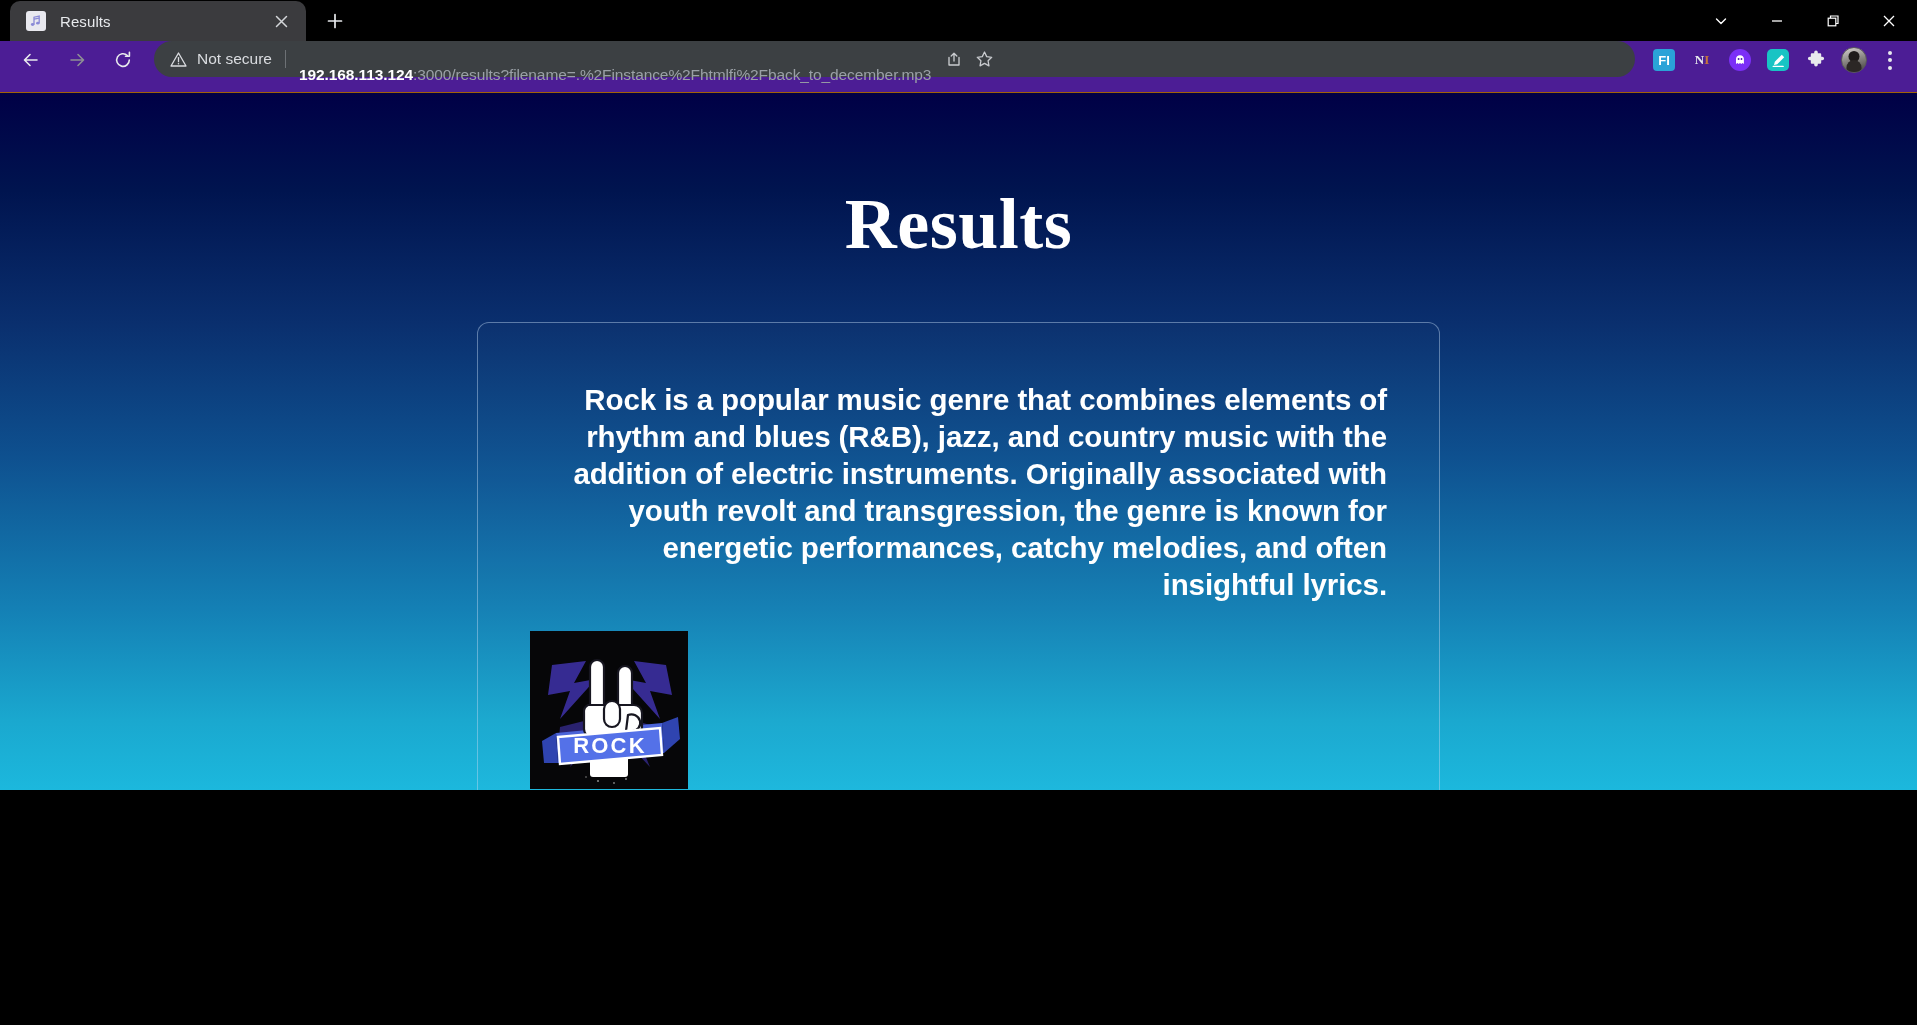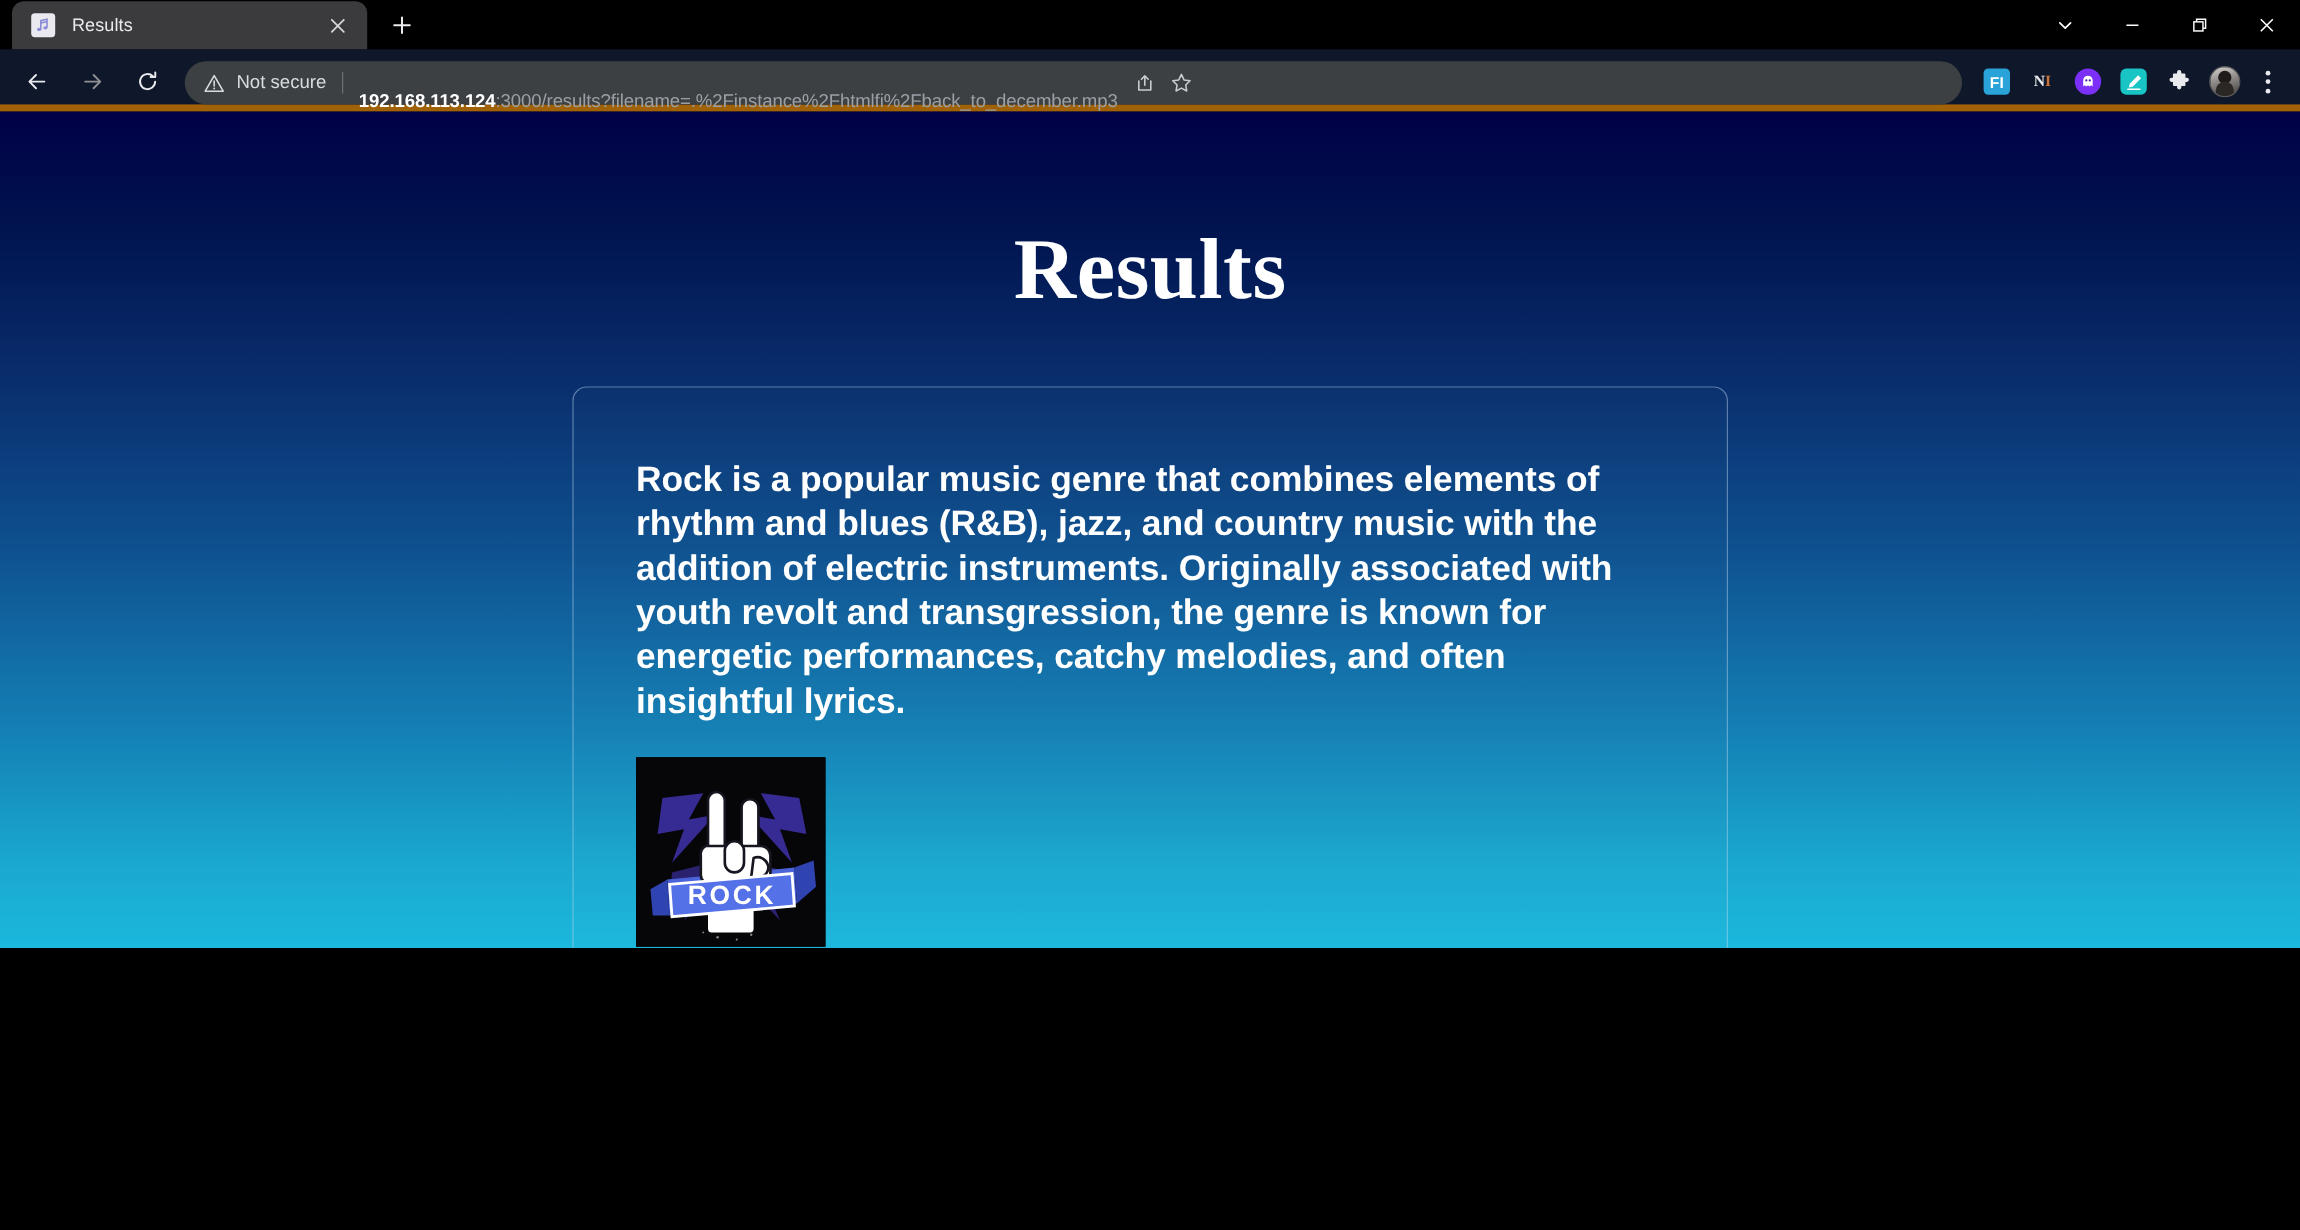--- a/index.html
+++ b/index.html
@@ -107,25 +107,25 @@
     height: 41px;
     display: flex;
     align-items: center;
     justify-content: center;
   }
 
   
   .toolbar {
     height: 52px;
     flex: 0 0 52px;
-    background: #0f172a;
-    display: flex;
-    align-items: flex-end;
+    background: #4c1d95;
+    display: flex;
+    align-items: flex-start;
     padding: 0 10px 0 8px;
-    border-bottom: 6px solid #a16207;
+    border-bottom: 1px solid #a16207;
   }
 
   .nav-btn {
     width: 38px;
     height: 38px;
     margin: 0 4px;
     border-radius: 50%;
     display: flex;
     align-items: center;
     justify-content: center;
@@ -267,21 +267,21 @@
     padding: 58px 52px 38px 52px;
     background: rgba(255,255,255,0.012);
   }
 
   .genre-desc {
     font-family: "Liberation Sans", sans-serif;
     font-weight: 700;
     font-size: 29.5px;
     line-height: 37px;
     color: #ffffff;
-    text-align: left;
+    text-align: right;
     letter-spacing: -0.1px;
   }
 
   .genre-image-wrap {
     display: flex;
     margin-top: 28px;
   }
 
   .genre-image {
     width: 158px;

